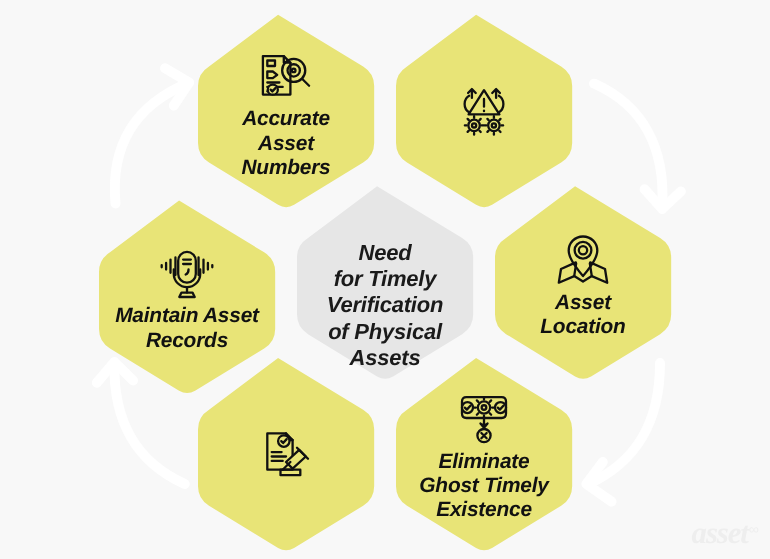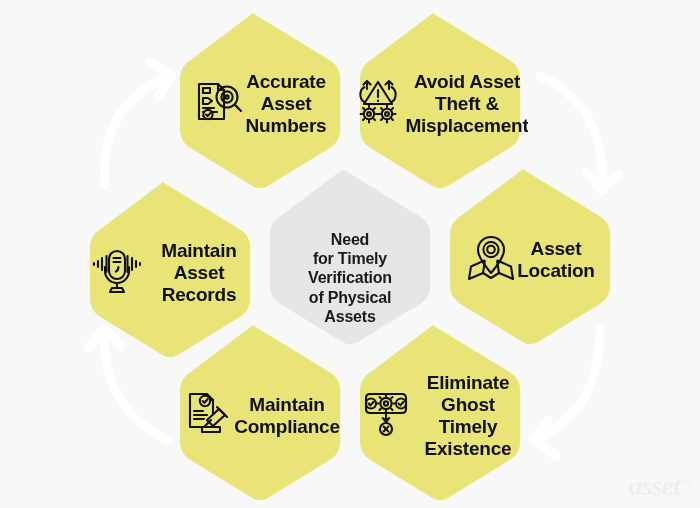--- a/index.html
+++ b/index.html
@@ -49,45 +49,46 @@
   .hex-svg {
     position: absolute;
     left: 0; top: 0;
     width: 176px;
     height: 196px;
   }
   .hex-content {
     position: relative;
     z-index: 2;
     display: flex;
-    flex-direction: row;
+    flex-direction: column;
     align-items: center;
     justify-content: center;
     width: 100%;
     height: 100%;
     padding: 0 6px;
     box-sizing: border-box;
+    font-style: italic;
   }
   .hex-icon {
     display: block;
     margin-bottom: 4px;
     line-height: 0;
   }
   .hex-label {
     font-family: "Liberation Sans", sans-serif;
     font-weight: bold;
     font-size: 19px;
     line-height: 1.16;
     color: #111111;
     text-align: center;
     letter-spacing: -0.2px;
     white-space: pre-line;
   }
   .hex.center .hex-label {
-    font-size: 16px;
+    font-size: 20px;
     line-height: 1.2;
     color: #1a1a1a;
     margin-top: 36px;
   }
   .hex.center .hex-content {
     padding: 0 4px;
   }
   
   #hex-accurate      { left: 172px; top: 6px; }
   #hex-theft         { left: 352px; top: 6px; }
@@ -197,23 +198,20 @@
             <path d="M13.5 10 C 8 13, 8 22, 13.5 25"></path>
             <path d="M40.5 10 C 46 13, 46 22, 40.5 25"></path>
             <circle cx="18" cy="37" r="5.2"></circle>
             <circle cx="18" cy="37" r="1.9"></circle>
             <path d="M18 30.2 v-1.6 M18 45.4 v-1.6 M11.2 37 h-1.6 M26.4 37 h-1.6 M13.2 32.2 l-1.1 -1.1 M24.0 43 l-1.1 -1.1 M13.2 41.8 l-1.1 1.1 M24.0 31.1 l-1.1 1.1"></path>
             <circle cx="36" cy="37" r="5.2"></circle>
             <circle cx="36" cy="37" r="1.9"></circle>
             <path d="M36 30.2 v-1.6 M36 45.4 v-1.6 M29.2 37 h-1.6 M44.4 37 h-1.6 M31.2 32.2 l-1.1 -1.1 M42.0 43 l-1.1 -1.1 M31.2 41.8 l-1.1 1.1 M42.0 31.1 l-1.1 1.1"></path>
           </svg>
         </span>
-        <span class="hex-label">Avoid Asset
-Theft &amp;
-Misplacement</span>
       </div>
     </div>
 
     <div class="hex" id="hex-location">
       <svg class="hex-svg" viewBox="0 0 176 196">
         <path d="M80 3.5 L165 52.5 Q176 59 176 71 L176 125 Q176 137 165 143.5 L96 183.5 Q88 188 80 183.5 L11 143.5 Q0 137 0 125 L0 71 Q0 59 11 52.5 Z" transform="translate(8,4) scale(0.91,0.96)" fill="#e8e477"></path>
       </svg>
       <div class="hex-content">
         <span class="hex-icon">
           <svg width="52" height="50" viewBox="0 0 52 50" fill="none" stroke="#111" stroke-width="2.1" stroke-linecap="round" stroke-linejoin="round">
@@ -267,22 +265,20 @@
             <path d="M27 5 v6 h6"></path>
             <circle cx="25" cy="12" r="5.2" fill="#e8e477"></circle>
             <path d="M22.7 12 l1.7 1.8 l3.2 -3.6"></path>
             <path d="M14 22 h9 M14 26 h13 M14 30 h10"></path>
             <path d="M27 31 L39 20 L45 26 L33 37 Z" fill="#e8e477"></path>
             <path d="M37 18 L47 28"></path>
             <path d="M22 38 h18 v5 H22 Z"></path>
             <path d="M31 31 L24 38"></path>
           </svg>
         </span>
-        <span class="hex-label">Maintain
-Compliance</span>
       </div>
     </div>
 
     <div class="hex" id="hex-records">
       <svg class="hex-svg" viewBox="0 0 176 196">
         <path d="M80 3.5 L165 52.5 Q176 59 176 71 L176 125 Q176 137 165 143.5 L96 183.5 Q88 188 80 183.5 L11 143.5 Q0 137 0 125 L0 71 Q0 59 11 52.5 Z" transform="translate(8,4) scale(0.91,0.96)" fill="#e8e477"></path>
       </svg>
       <div class="hex-content">
         <span class="hex-icon">
           <svg width="58" height="48" viewBox="0 0 58 48" fill="none" stroke="#111" stroke-width="2.1" stroke-linecap="round" stroke-linejoin="round">

